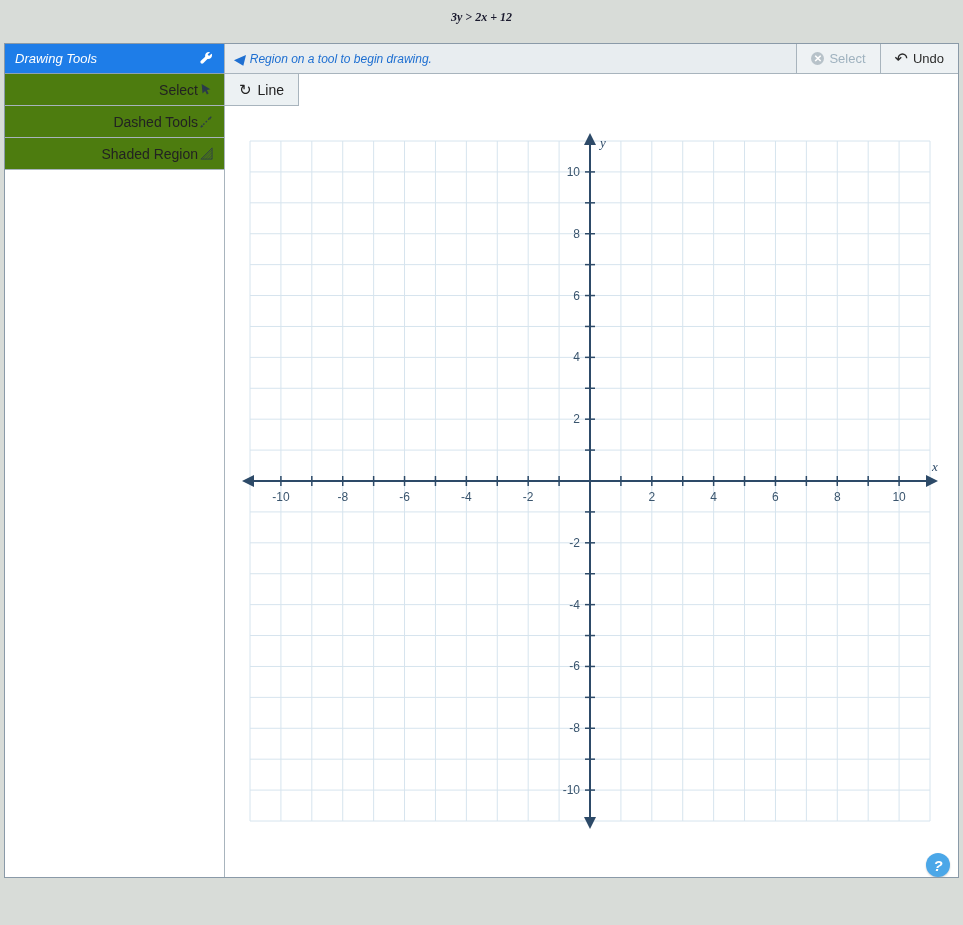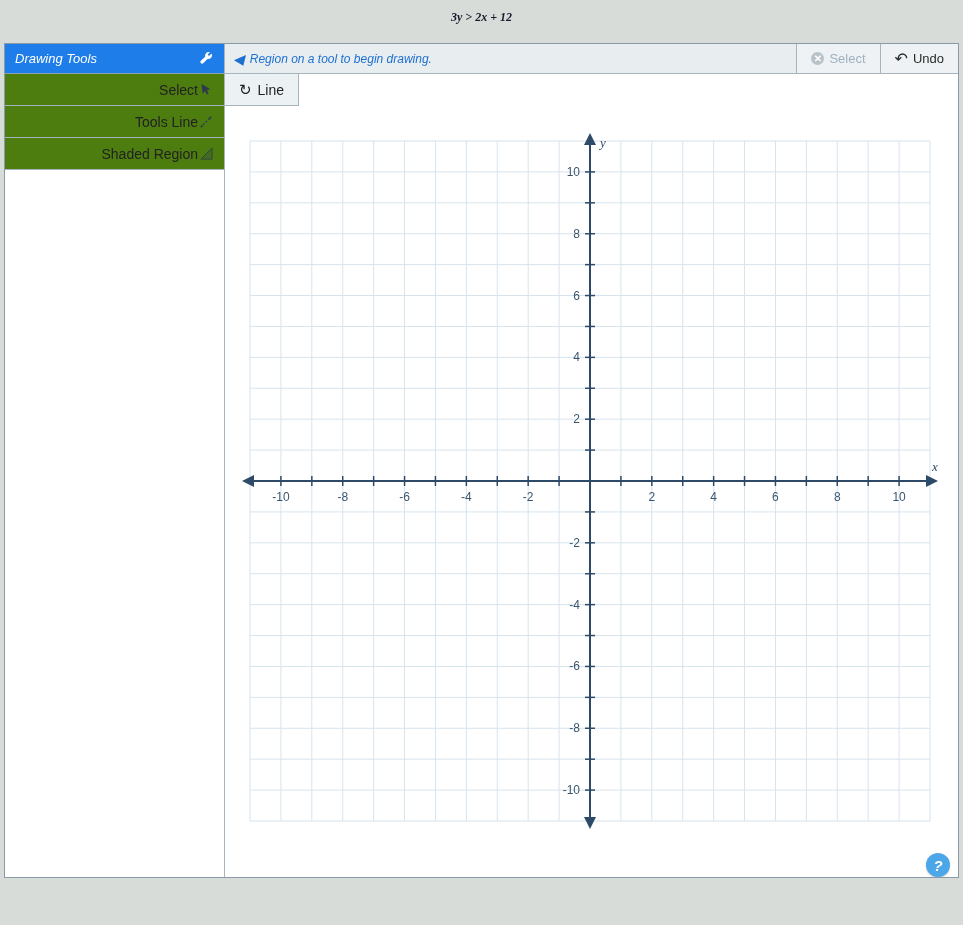--- a/index.html
+++ b/index.html
@@ -180,21 +180,21 @@
 
     <div class="tool-item">
       <span>Select</span>
       <span class="tool-icon">
         <svg viewBox="0 0 16 16" width="14" height="14" fill="#2b3b4a">
             <path d="M3 1l10 6-4 1 2 4-2 1-2-4-3 3z"></path>
           </svg>
       </span>
     </div>
     <div class="tool-item">
-      <span>Tools Line</span>
+      <span>Dashed Tools</span>
       <span class="tool-icon">
         <svg viewBox="0 0 16 16" width="14" height="14">
             <line x1="2" y1="14" x2="14" y2="2" stroke="#2b3b4a" stroke-width="1.5" stroke-dasharray="2 2"></line>
             <polygon points="14,2 11,3 13,5" fill="#2b3b4a"></polygon>
             <polygon points="2,14 5,13 3,11" fill="#2b3b4a"></polygon>
           </svg>
       </span>
     </div>
     <div class="tool-item">
       <span>Shaded Region</span>

